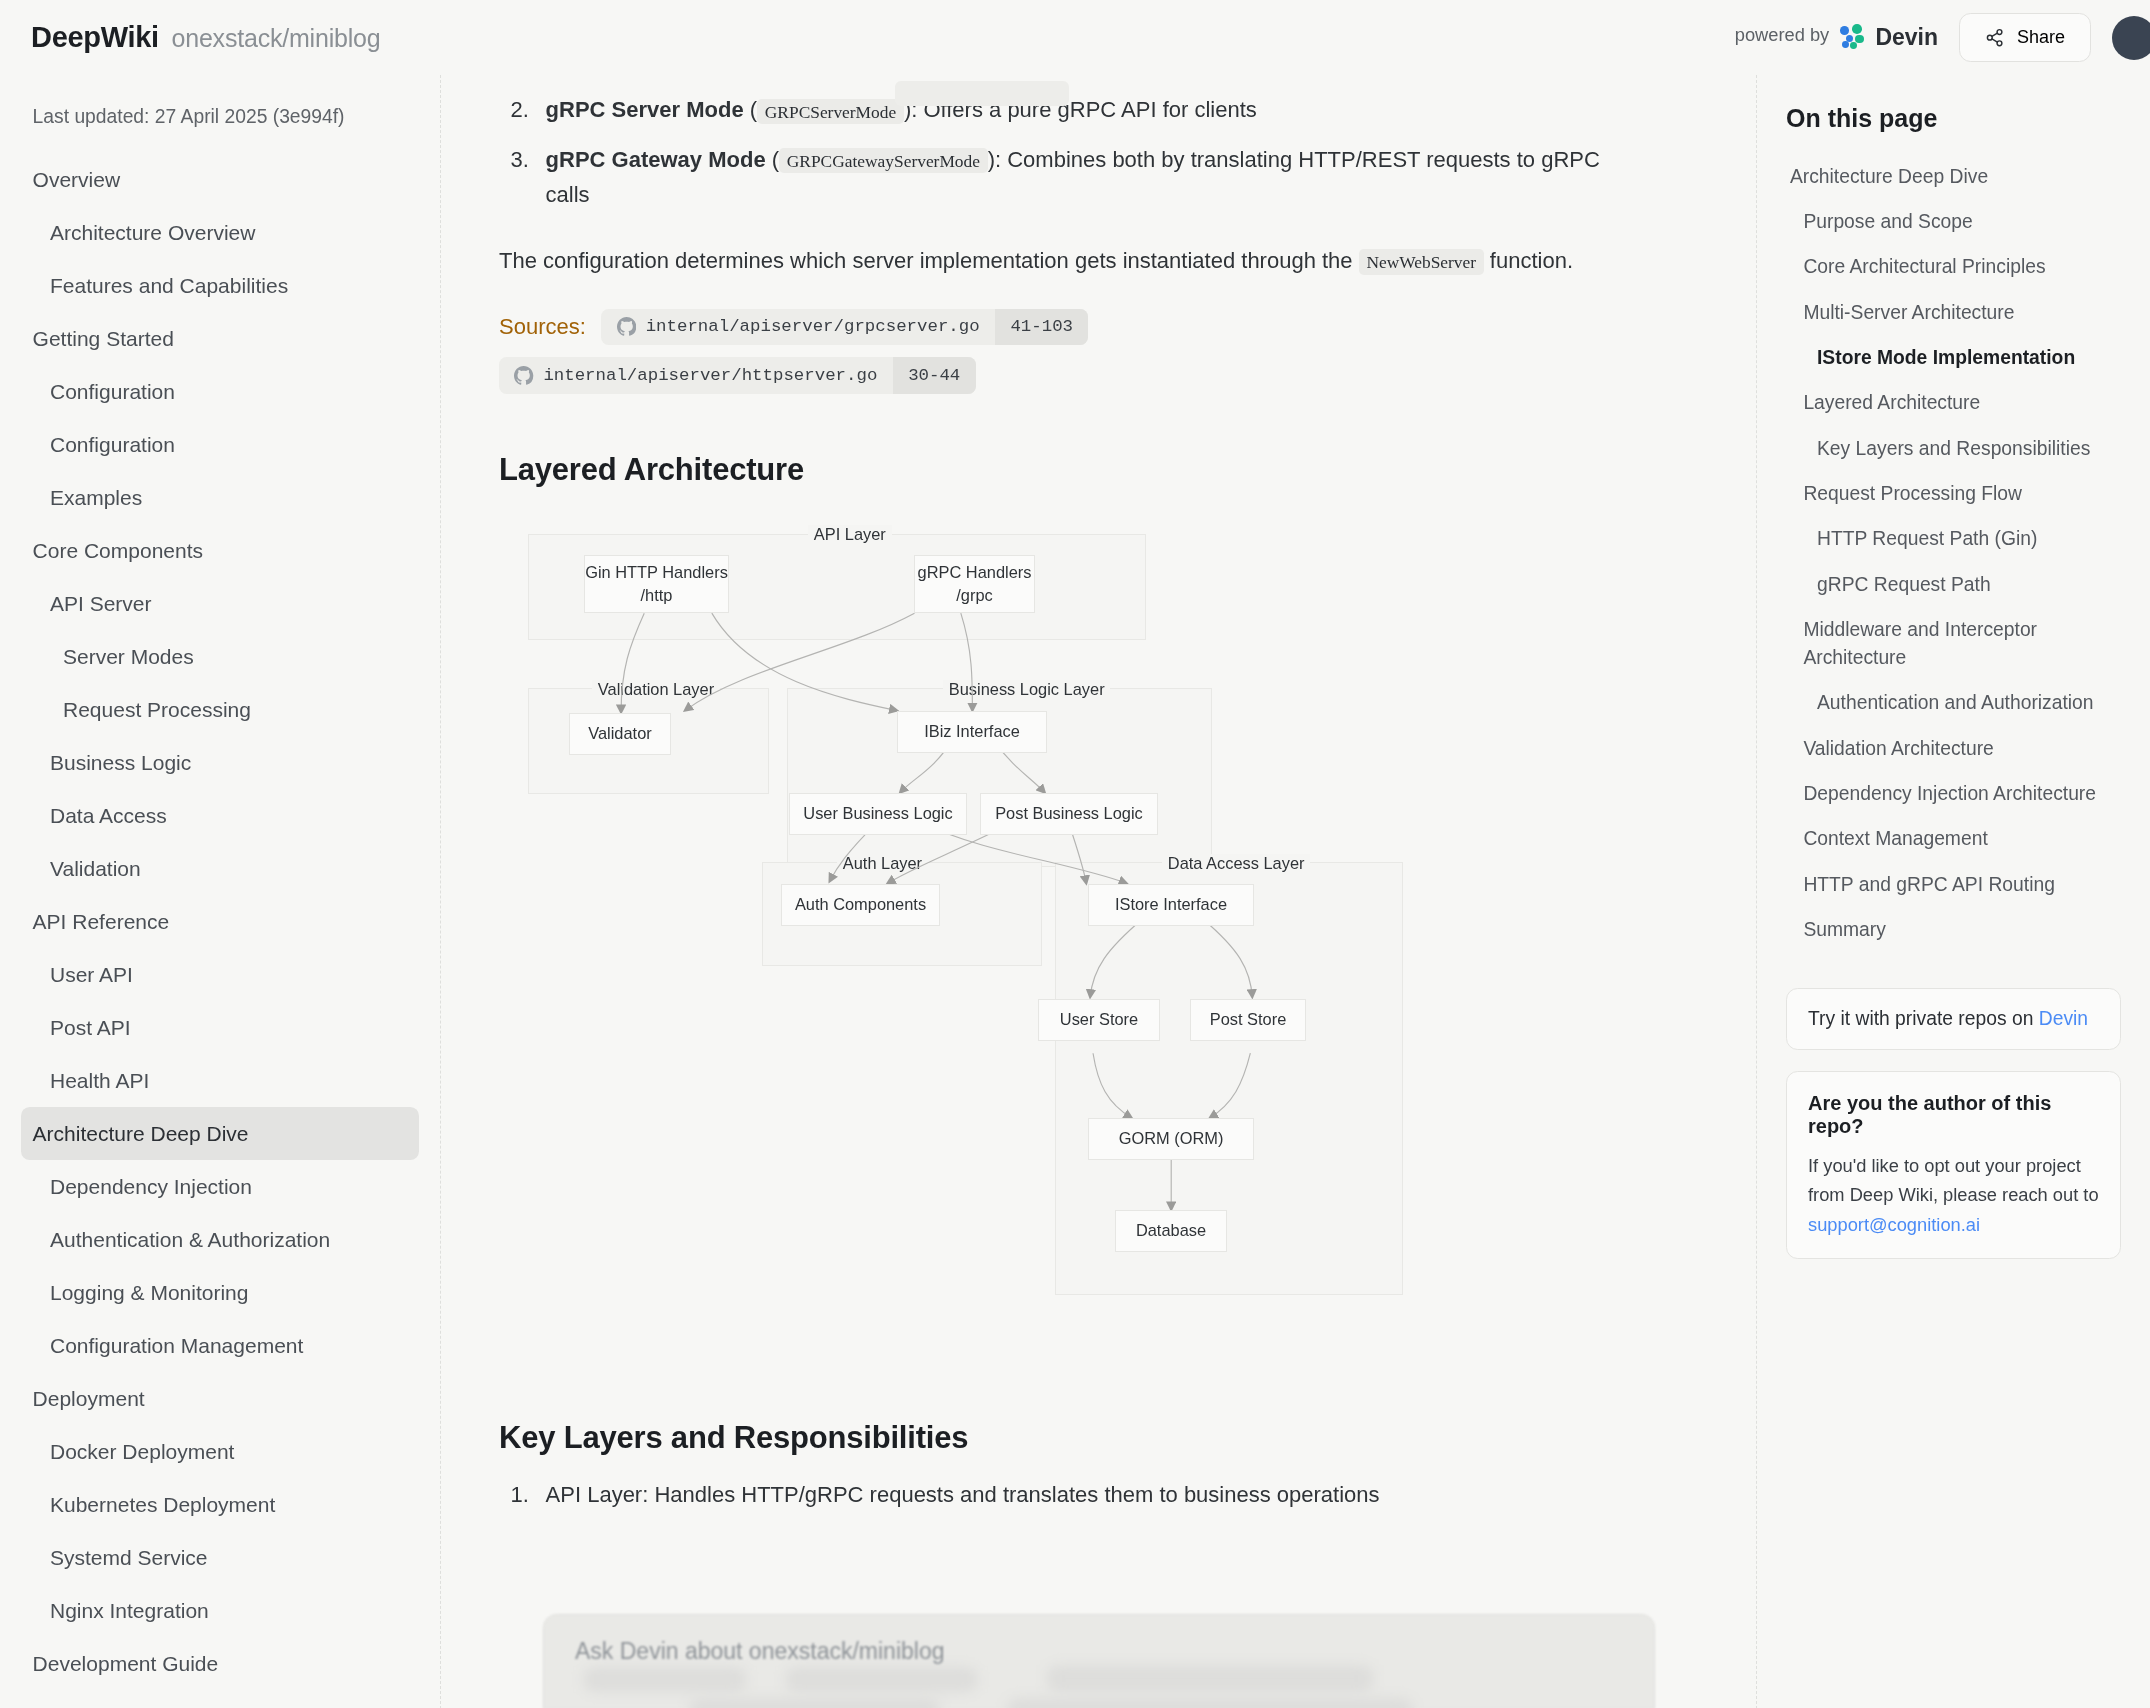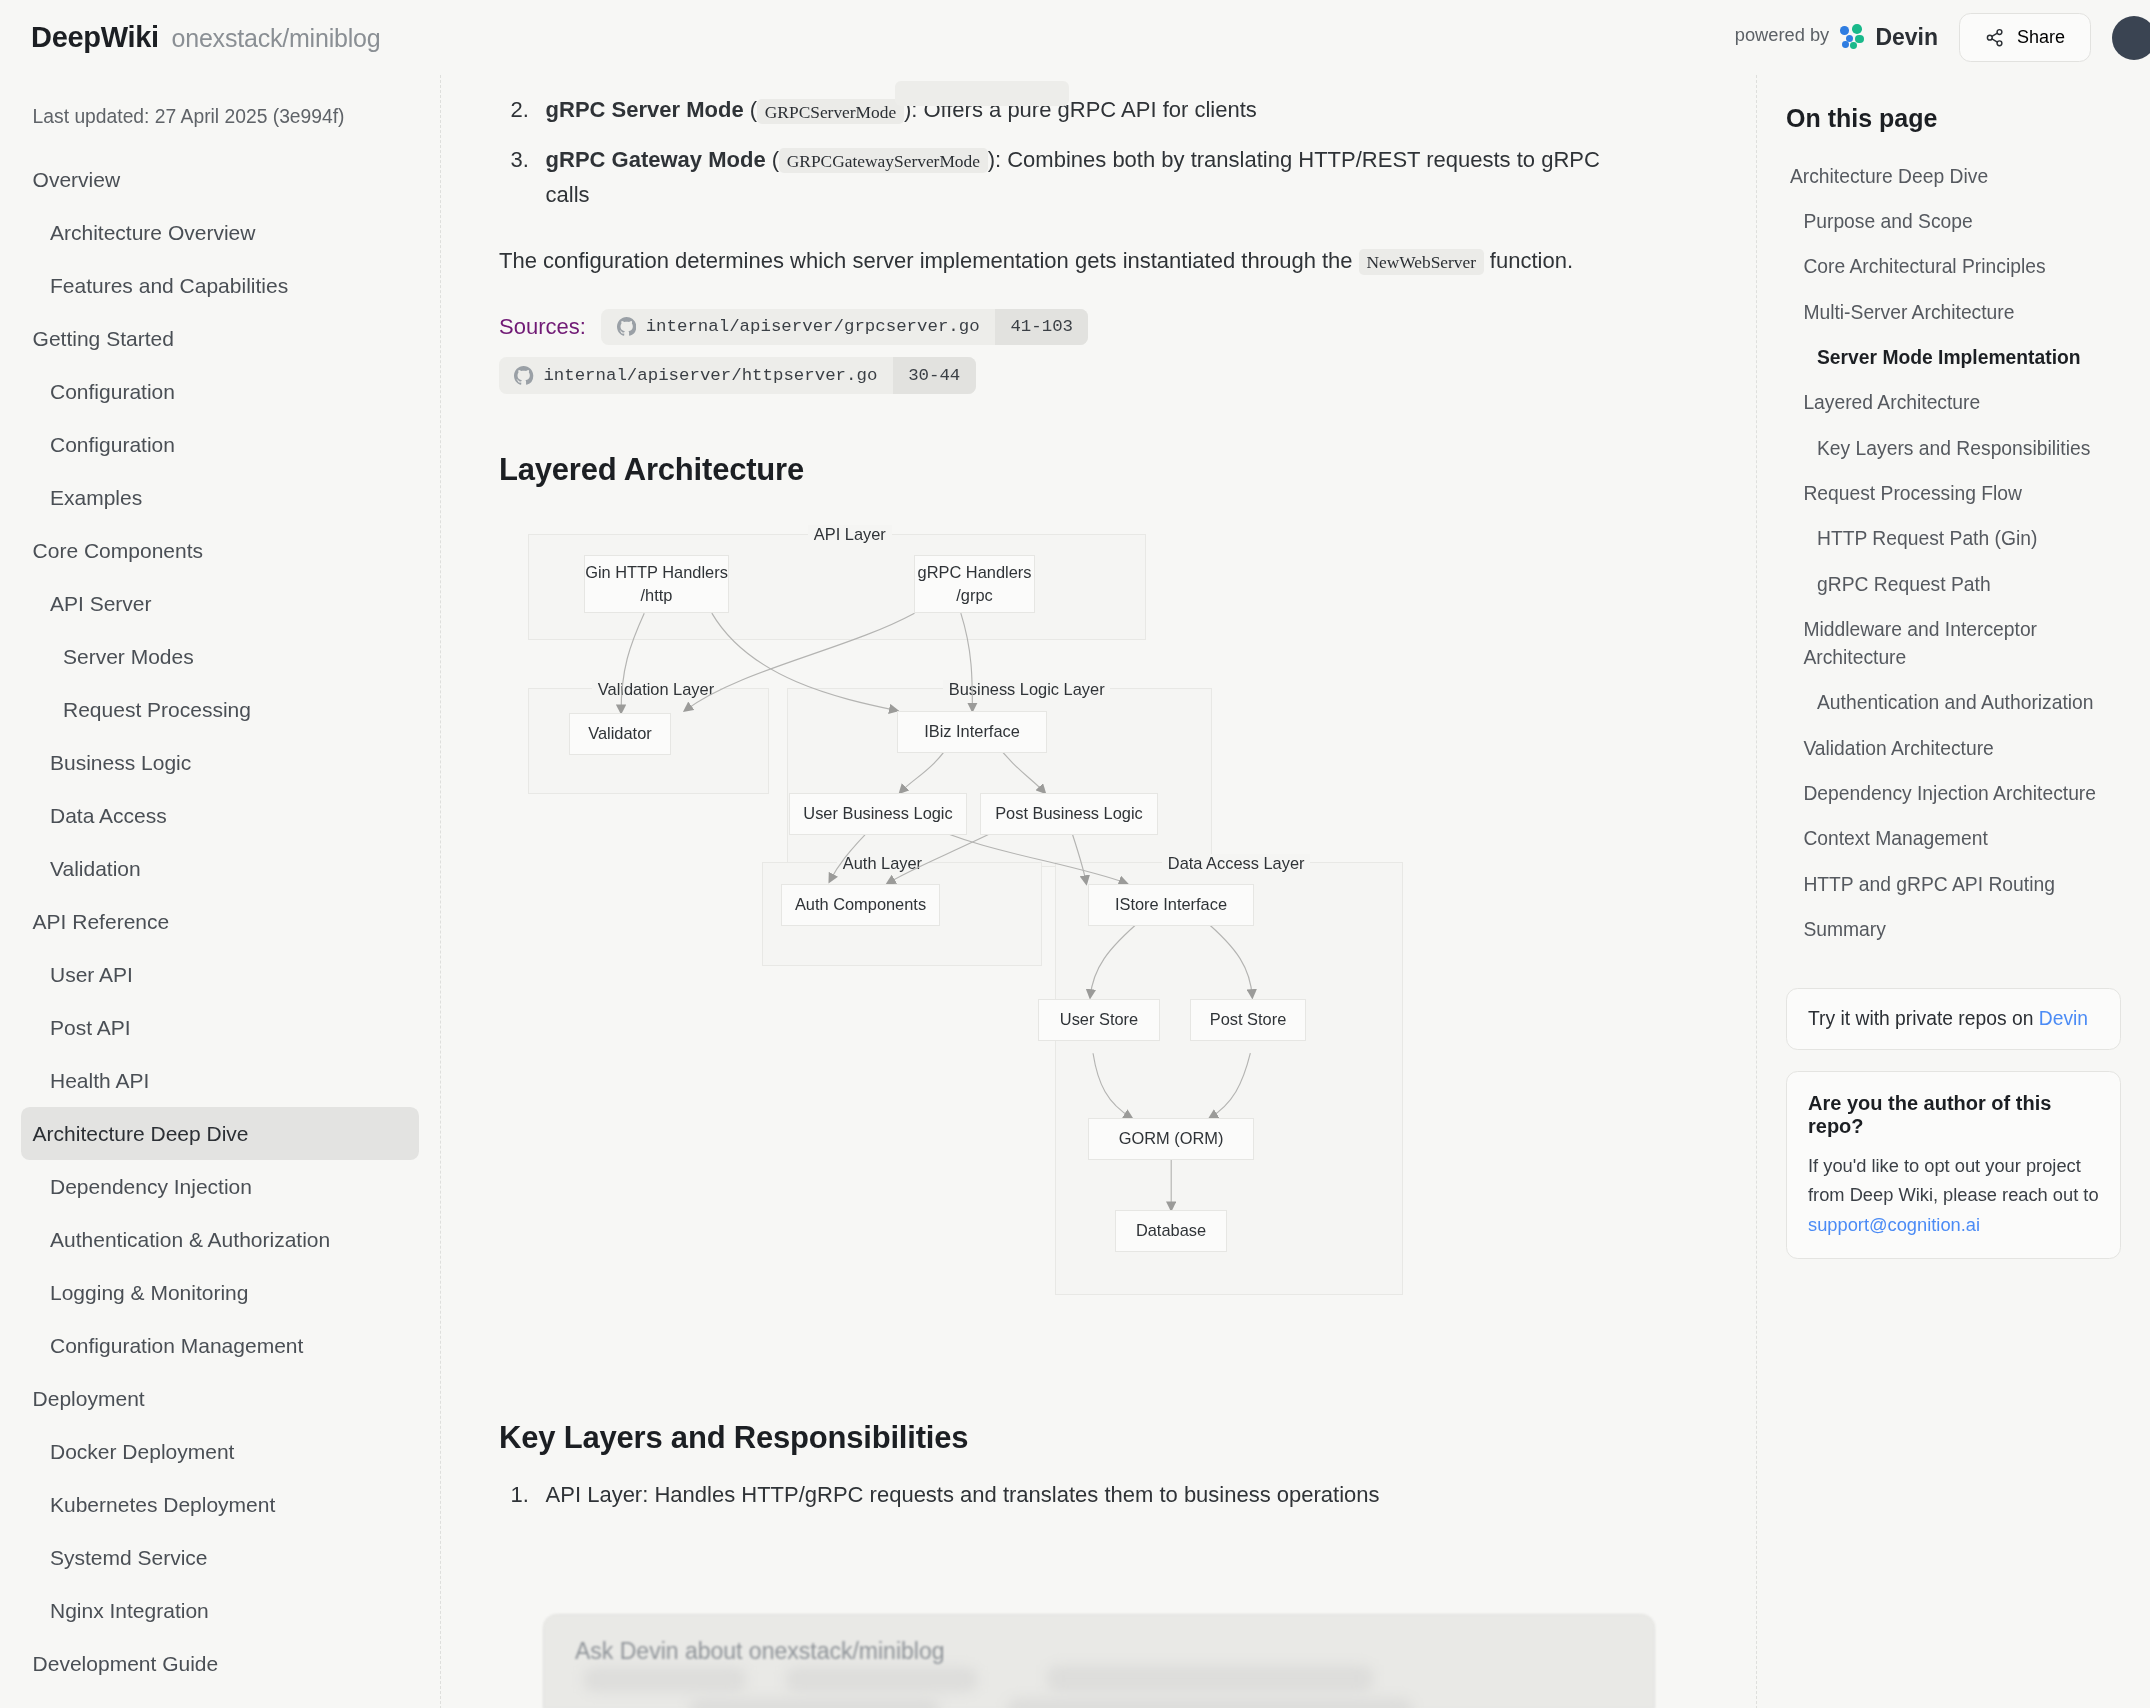--- a/index.html
+++ b/index.html
@@ -87,21 +87,21 @@
   ol.modelist .txt { flex:1; }
   ol.modelist b { font-weight:700; }
   code.inl {
     font-family:Liberation Serif, serif; font-size:17.4px;
     background:#ebebe8; border-radius:4.8px; padding:2.9px 7.7px;
     color:#2b2f34; white-space:nowrap;margin-top:14px;
   }
   p.para { font-size:22px; line-height:1.72; color:#2f3337; margin: 29px 0 0 0; }
 
   .sources-row { margin-top: 29px; display:flex; align-items:center; flex-wrap:wrap; gap:9.7px; }
-  .sources-label { font-size:22px; color:#701a75; margin-right:5.8px; }
+  .sources-label { font-size:22px; color:#a16207; margin-right:5.8px; }
   .src-chip {
     display:inline-flex; align-items:stretch; border-radius:7.7px; overflow:hidden;
     background:#ededea; cursor:pointer;
   }
   .src-chip .sc-main {
     display:flex; align-items:center; gap:9.7px; padding:8.7px 15.4px;
     font-family:"Liberation Mono", monospace; font-size:17.4px; color:#3a3f45;
   }
   .src-chip .sc-lines {
     display:flex; align-items:center; padding:8.7px 15.4px; background:#e2e2df;
@@ -357,21 +357,21 @@
     </div>
   </main>
 
   <aside id="rightbar">
     <div id="otp-title">On this page</div>
 
     <div class="otp-item">Architecture Deep Dive</div>
     <div class="otp-item lvl2">Purpose and Scope</div>
     <div class="otp-item lvl2">Core Architectural Principles</div>
     <div class="otp-item lvl2">Multi-Server Architecture</div>
-    <div class="otp-item lvl3 current">Server Mode Implementation</div>
+    <div class="otp-item lvl3 current">IStore Mode Implementation</div>
     <div class="otp-item lvl2">Layered Architecture</div>
     <div class="otp-item lvl3">Key Layers and Responsibilities</div>
     <div class="otp-item lvl2">Request Processing Flow</div>
     <div class="otp-item lvl3">HTTP Request Path (Gin)</div>
     <div class="otp-item lvl3">gRPC Request Path</div>
     <div class="otp-item lvl2">Middleware and Interceptor Architecture</div>
     <div class="otp-item lvl3">Authentication and Authorization</div>
     <div class="otp-item lvl2">Validation Architecture</div>
     <div class="otp-item lvl2">Dependency Injection Architecture</div>
     <div class="otp-item lvl2">Context Management</div>

